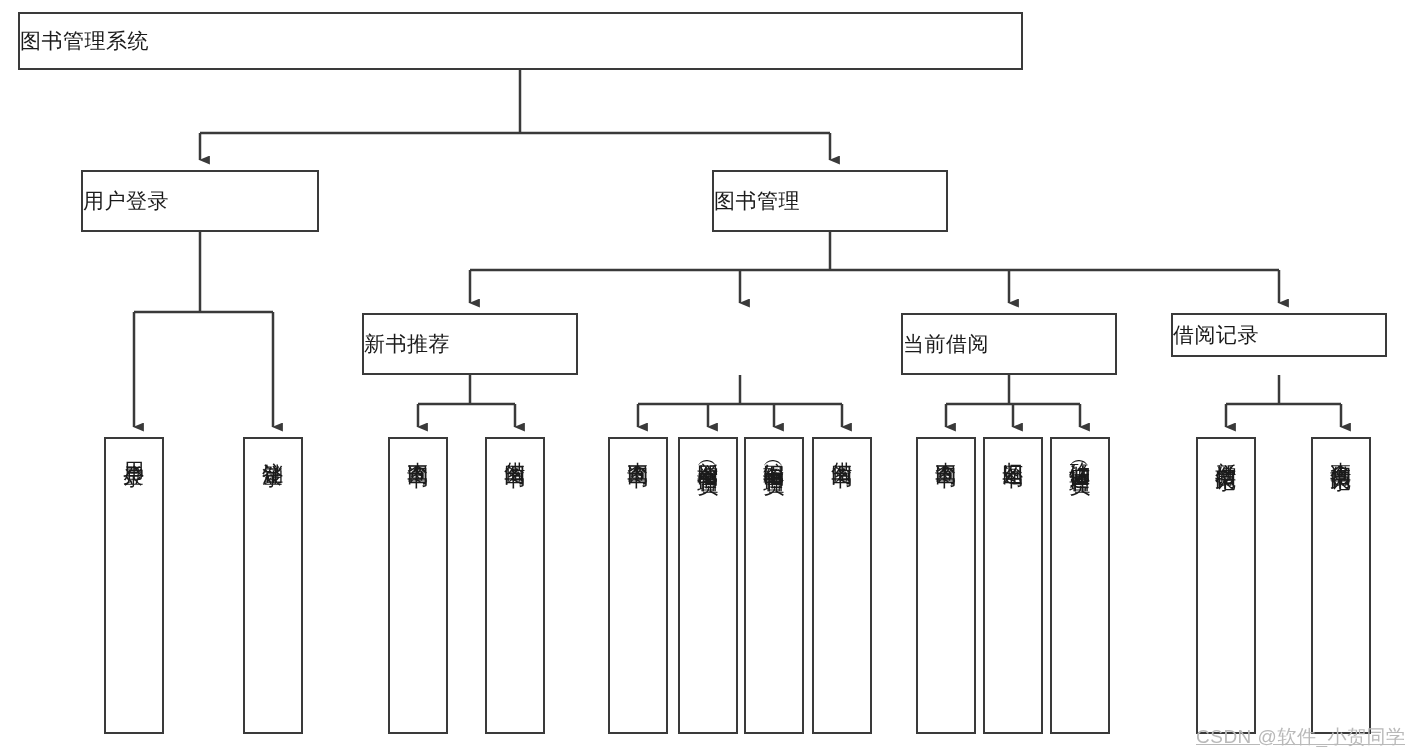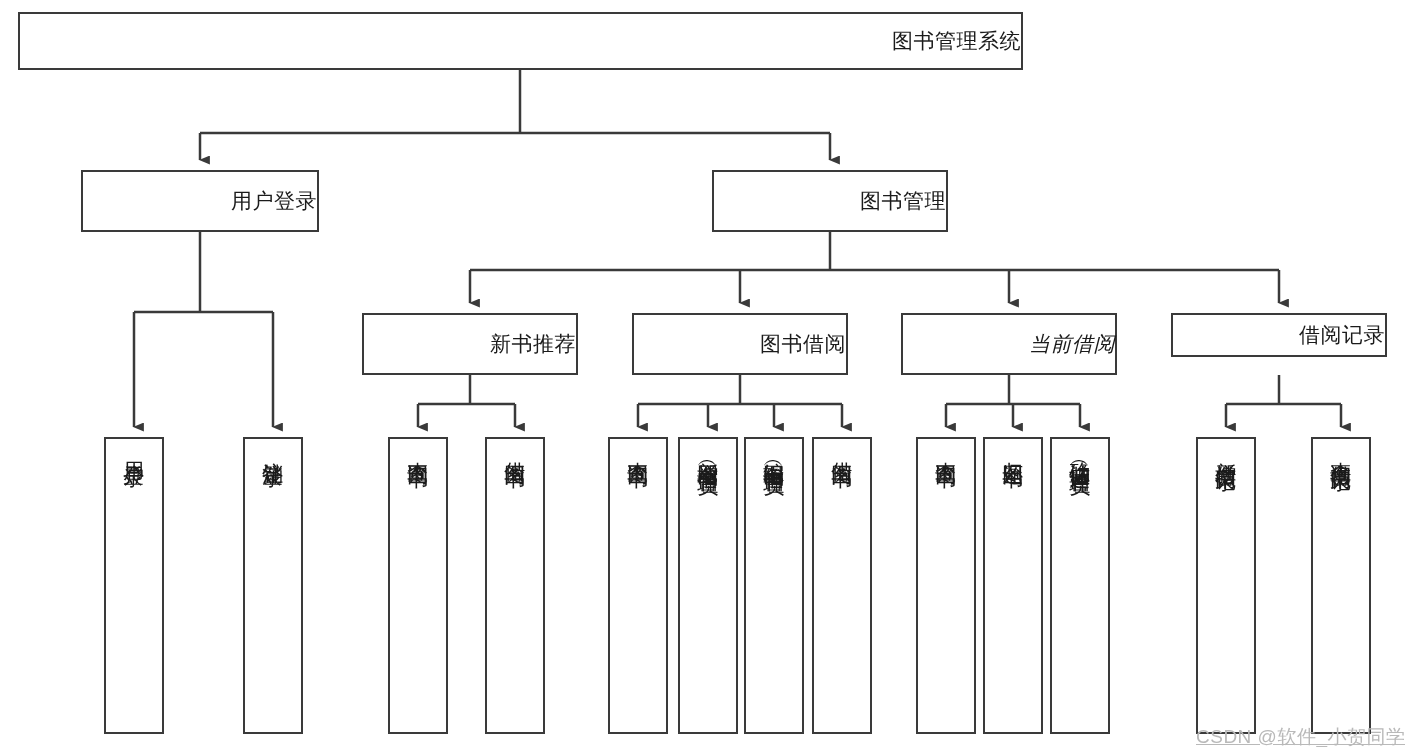--- a/index.html
+++ b/index.html
@@ -21,21 +21,21 @@
     width: 1405px;
     height: 747px;
   }
   .node-box {
     position: absolute;
     box-sizing: border-box;
     background: #ffffff;
     border: 2.5px solid #3a3a3a;
     display: flex;
     align-items: center;
-    justify-content: flex-end;
+    justify-content: flex-start;
     overflow: visible;
   }
   .node-label-h {
     font-size: 21px;
     color: #1b1b1b;
     letter-spacing: 0.5px;
     line-height: 1.1;
     white-space: nowrap;
   }
   .node-label-v {
@@ -131,24 +131,21 @@
   <div class="node-box" style="left:81px; top:170px; width:238px; height:62px;">
     <span class="node-label-h">用户登录</span>
   </div>
   <div class="node-box" style="left:362px; top:313px; width:216px; height:62px;">
     <span class="node-label-h">新书推荐</span>
   </div>
 
   <div class="node-box" style="left:712px; top:170px; width:236px; height:62px;">
     <span class="node-label-h">图书管理</span>
   </div>
-  <div class="node-box" style="left:632px; top:313px; width:216px; height:62px;">
-    <span class="node-label-h">图书借阅</span>
-  </div>
-  <div class="node-box" style="left:901px; top:313px; width:216px; height:62px;font-style:italic;">
+  <div class="node-box" style="left:901px; top:313px; width:216px; height:62px;">
     <span class="node-label-h">当前借阅</span>
   </div>
   <div class="node-box" style="left:1171px; top:313px; width:216px; height:44px;">
     <span class="node-label-h">借阅记录</span>
   </div>
 
   <div class="node-box leaf-box" style="left:104px; top:437px; width:60px; height:297px;">
     <span class="node-label-v">用户登录</span>
   </div>
   <div class="node-box leaf-box" style="left:243px; top:437px; width:60px; height:297px;">

